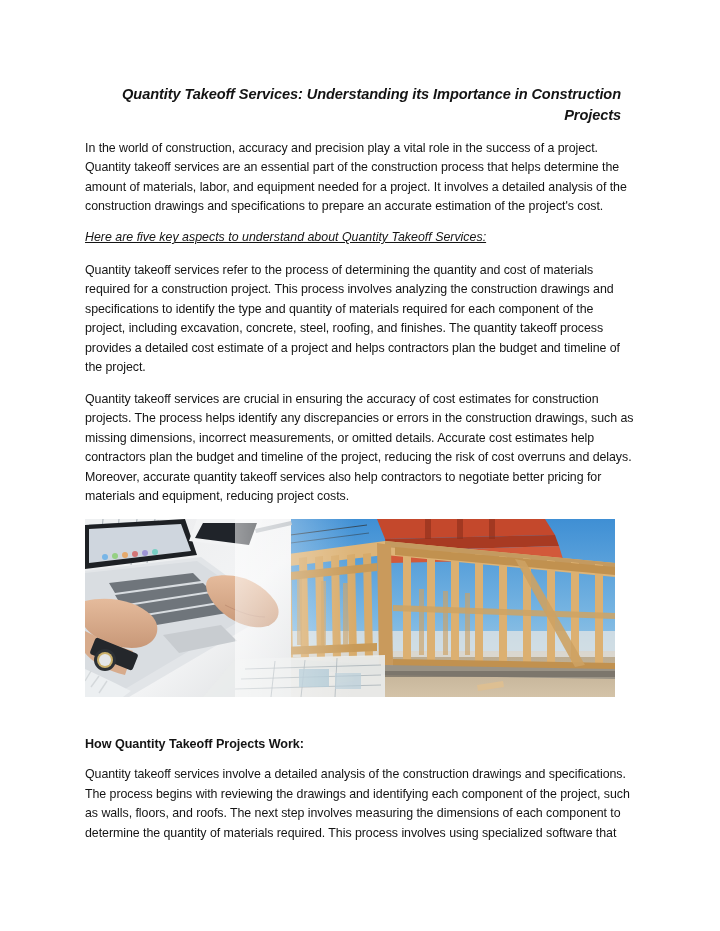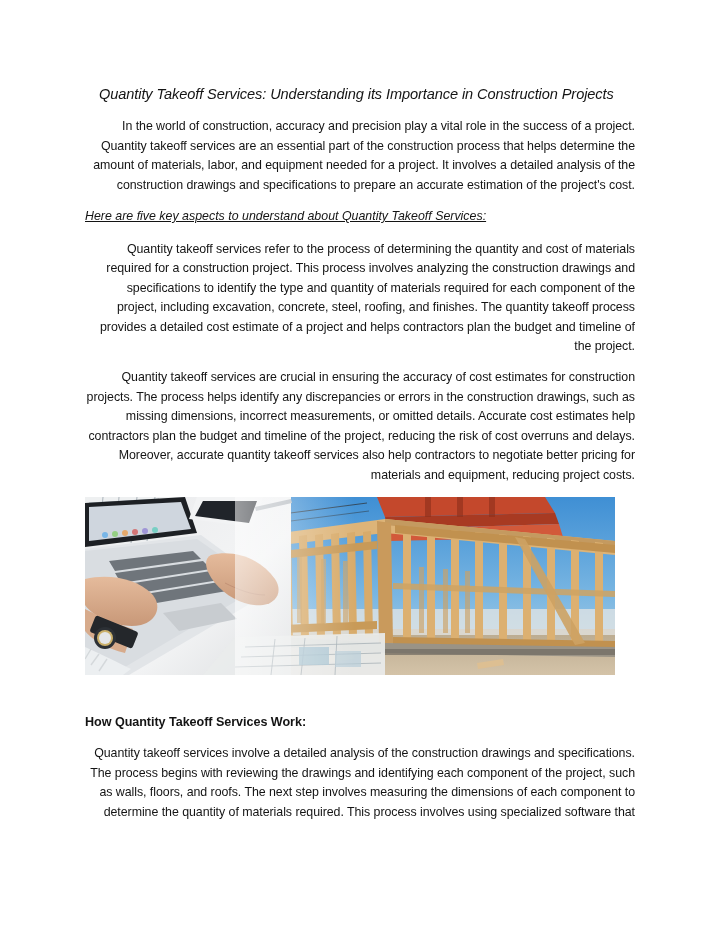--- a/index.html
+++ b/index.html
@@ -26,32 +26,32 @@
   }
   .content {
     position: absolute;
     left: 85px;
     top: 84px;
     width: 550px;
   }
   .doc-title {
     font-size: 14.6px;
     line-height: 1.46;
-    font-weight: normal;
+    font-weight: bold;
     font-style: italic;
-    text-align: left;
+    text-align: right;
     margin: 0 0 12px 0;
     letter-spacing: -0.1px;
     padding: 0 14px;
   }
   p.body-text {
     font-size: 12.4px;
     line-height: 1.57;
     margin: 0 0 12px 0;
-    text-align: right;
+    text-align: left;
     letter-spacing: -0.05px;
   }
   .lead-in {
     font-size: 12.4px;
     line-height: 1.57;
     font-weight: normal;
     font-style: italic;
     text-decoration: underline;
     margin: 0 0 13px 0;
     display: block;
@@ -255,17 +255,17 @@
             <path d="M220 141 L216 178"></path>
             <path d="M252 139 L250 178"></path>
         </g>
         <rect x="214" y="150" width="30" height="18" fill="#a9c4d2" opacity="0.8"></rect>
         <rect x="250" y="154" width="26" height="16" fill="#b8cdd8" opacity="0.7"></rect>
 
         <rect x="150" y="0" width="120" height="178" fill="url(#blendGrad)" opacity="0.55"></rect>
       </svg>
     </div>
 
-    <h2 class="section-heading">How Quantity Takeoff Services Work:</h2>
+    <h2 class="section-heading">How Quantity Takeoff Projects Work:</h2>
     <p class="body-text">Quantity takeoff services involve a detailed analysis of the construction drawings and specifications. The process begins with reviewing the drawings and identifying each component of the project, such as walls, floors, and roofs. The next step involves measuring the dimensions of each component to determine the quantity of materials required. This process involves using specialized software that</p>
 
   </div>
 </div>
 
 </body></html>

